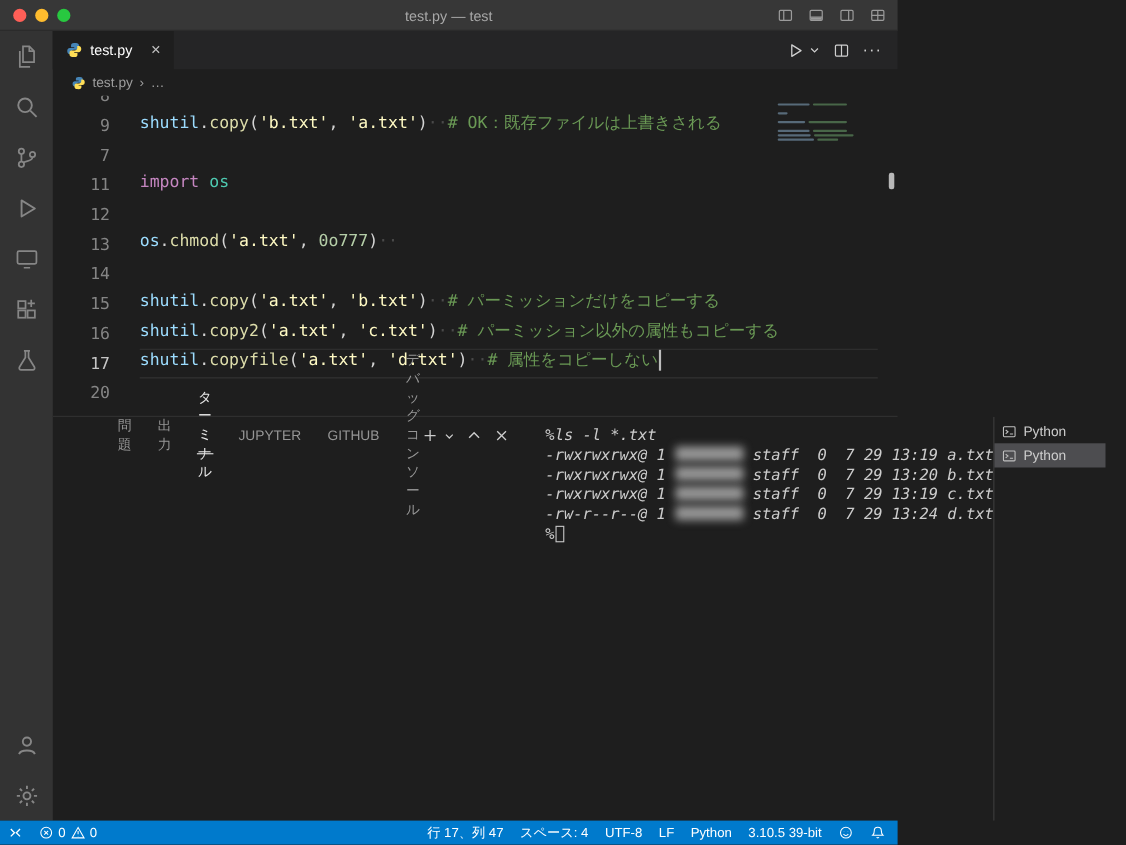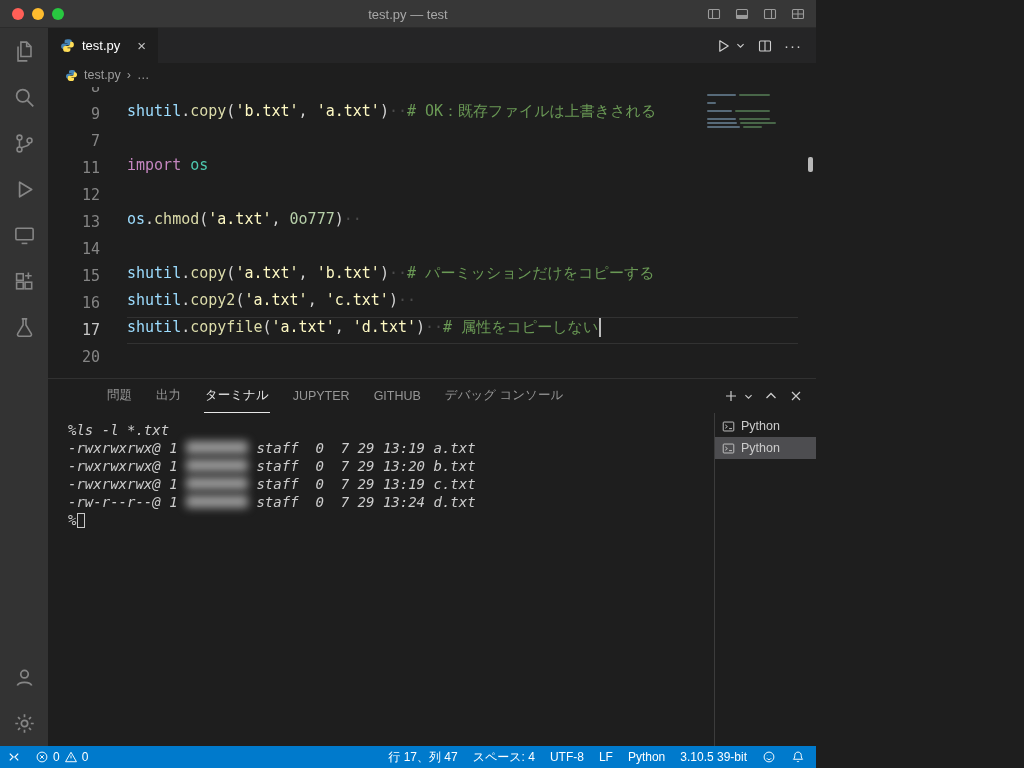--- a/index.html
+++ b/index.html
@@ -55,21 +55,21 @@
   .cursor { display:inline-block; width:2px; height:19px; background:#bcbcbc; margin-left:1px; }
 
   .minimap { position:absolute; top:3px; right:13px; width:96px; }
   .mm-row { height:2px; margin-bottom:2px; display:flex; gap:3px; }
   .mm-seg { height:2px; border-radius:1px; }
   .mm-code { background:#61788a; opacity:.85; }
   .mm-com { background:#4c6e4c; opacity:.9; }
   .scroll-thumb { position:absolute; right:3px; top:70px; width:5px; height:15px; background:#c9c9c9; border-radius:2px; opacity:.9; }
 
   
-  .panel { flex:0 0 368px; display:flex; flex-direction:column; border-top:1px solid #313131; min-height:0; }
+  .panel { flex:0 0 368px; display:flex; flex-direction:row; border-top:1px solid #313131; min-height:0; }
   .panel-header { height:34px; display:flex; align-items:center; padding-left:58px; flex:0 0 34px; }
   .ptabs { display:flex; gap:22px; height:100%; }
   .ptab { display:flex; align-items:center; font-size:12.5px; color:#969696; border-bottom:1px solid transparent; cursor:pointer; padding:0 1px; }
   .ptab.active { color:#e7e7e7; border-color:#e7e7e7; }
   .panel-actions { margin-left:auto; display:flex; align-items:center; gap:9px; padding-right:12px; color:#cccccc; }
   .panel-actions .icn { width:16px; height:16px; cursor:pointer; }
   .panel-actions .icn.sm { width:11px; height:11px; margin-left:-5px; }
 
   .panel-body { flex:1; display:flex; min-height:0; }
   .terminal { flex:1; padding:8px 0 0 20px; overflow:hidden;font-style:italic; }
@@ -320,21 +320,21 @@
             <div class="eline">
               <div class="gut">14</div>
               <div class="ltxt"></div>
             </div>
             <div class="eline">
               <div class="gut">15</div>
               <div class="ltxt"><span class="tk-mod">shutil</span><span class="tk-pun">.</span><span class="tk-fn">copy</span><span class="tk-pun">(</span><span class="tk-str">'a.txt'</span><span class="tk-pun">, </span><span class="tk-str">'b.txt'</span><span class="tk-pun">)</span><span class="tk-ws">··</span><span class="tk-com"># パーミッションだけをコピーする</span></div>
             </div>
             <div class="eline">
               <div class="gut">16</div>
-              <div class="ltxt"><span class="tk-mod">shutil</span><span class="tk-pun">.</span><span class="tk-fn">copy2</span><span class="tk-pun">(</span><span class="tk-str">'a.txt'</span><span class="tk-pun">, </span><span class="tk-str">'c.txt'</span><span class="tk-pun">)</span><span class="tk-ws">··</span></div>
+              <div class="ltxt"><span class="tk-mod">shutil</span><span class="tk-pun">.</span><span class="tk-fn">copy2</span><span class="tk-pun">(</span><span class="tk-str">'a.txt'</span><span class="tk-pun">, </span><span class="tk-str">'c.txt'</span><span class="tk-pun">)</span><span class="tk-ws">··</span><span class="tk-com"># パーミッション以外の属性もコピーする</span></div>
             </div>
             <div class="eline active">
               <div class="gut">17</div>
               <div class="ltxt"><span class="tk-mod">shutil</span><span class="tk-pun">.</span><span class="tk-fn">copyfile</span><span class="tk-pun">(</span><span class="tk-str">'a.txt'</span><span class="tk-pun">, </span><span class="tk-str">'d.txt'</span><span class="tk-pun">)</span><span class="tk-ws">··</span><span class="tk-com"># 属性をコピーしない</span><span class="cursor"></span></div>
             </div>
             <div class="eline">
               <div class="gut">20</div>
               <div class="ltxt"></div>
             </div>
           </div>

